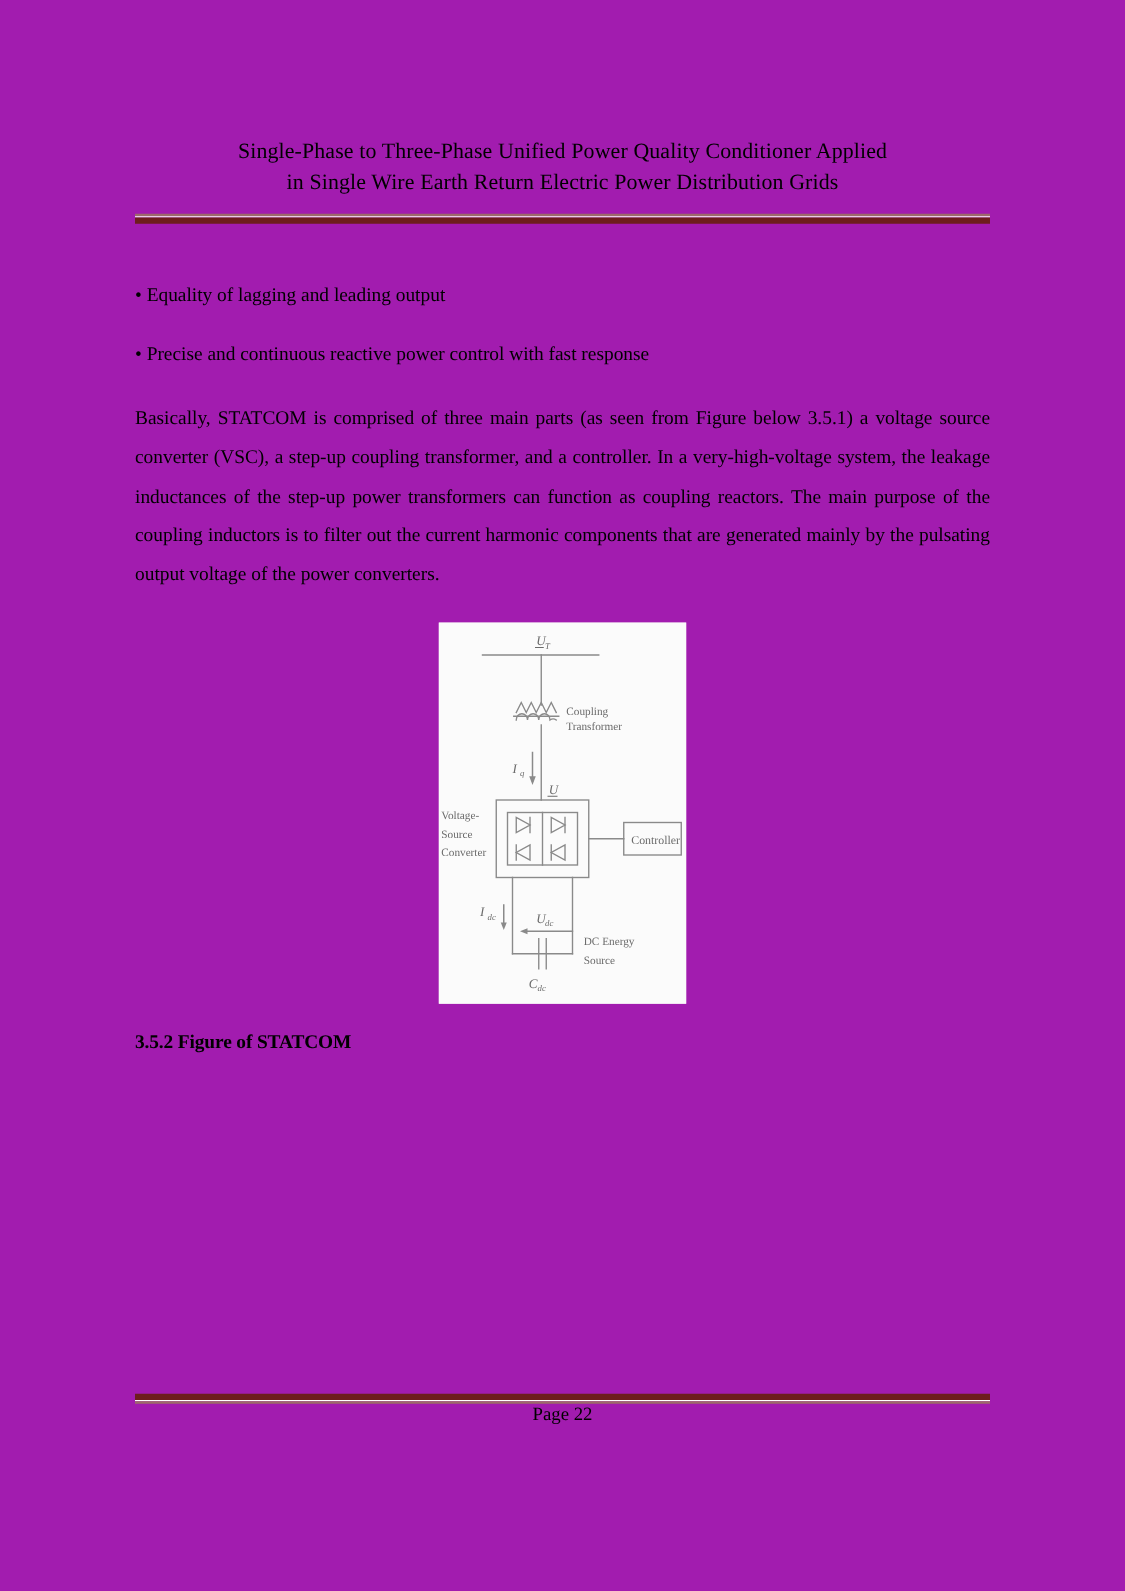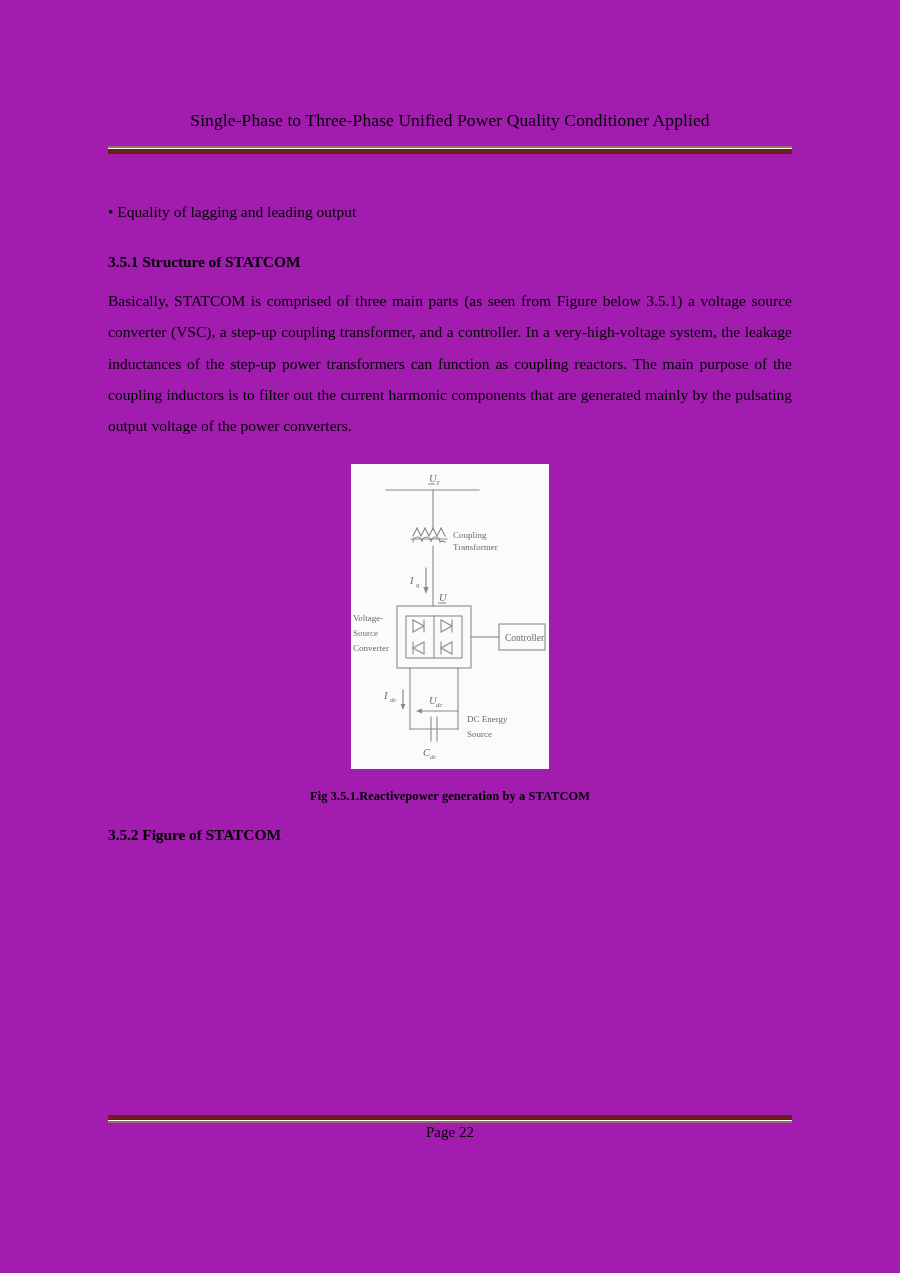--- a/index.html
+++ b/index.html
@@ -120,34 +120,35 @@
 </style>
 </head>
 <body>
 
 <div class="page">
 
   <div class="content">
 
     <h1 class="doc-title">
       <span>Single-Phase to Three-Phase Unified Power Quality Conditioner Applied</span><br>
+      <span>in Single Wire Earth Return Electric Power Distribution Grids</span>
     </h1>
 
     <div class="rule-top">
       <div class="rule-thin"></div>
       <div class="rule-gap"></div>
       <div class="rule-thick"></div>
     </div>
 
     <div class="bullets">
       <div class="bullet-line">• Equality of lagging and leading output</div>
+      <div class="bullet-line">• Precise and continuous reactive power control with fast response</div>
     </div>
 
 
-    <p class="heading h-351">3.5.1 Structure of STATCOM</p>
 
     <p class="para para-basically">Basically, STATCOM is comprised of three main parts (as seen from Figure below 3.5.1) a voltage source converter (VSC), a step-up coupling transformer, and a controller. In a very-high-voltage system, the leakage inductances of the step-up power transformers can function as coupling reactors. The main purpose of the coupling inductors is to filter out the current harmonic components that are generated mainly by the pulsating output voltage of the power converters.</p>
 
     <div class="figure-wrap">
       <div class="figure-box">
         <svg width="198" height="305" viewBox="0 0 198 305" xmlns="http://www.w3.org/2000/svg">
           <rect x="0" y="0" width="198" height="305" fill="#fbfbfb"></rect>
 
           <g stroke="#8a8a8a" stroke-width="1.1" fill="none" stroke-linecap="square">
 
@@ -232,21 +233,20 @@
             <text x="116" y="258" font-size="9">DC Energy</text>
             <text x="116" y="273" font-size="9">Source</text>
 
             <text x="72" y="292" font-size="10.5" font-style="italic">C</text>
             <text x="79" y="295" font-size="7" font-style="italic">dc</text>
           </g>
         </svg>
       </div>
     </div>
 
-    <div class="fig-caption">Fig 3.5.1.Reactivepower generation by a STATCOM</div>
 
     <p class="heading h-352">3.5.2 Figure of STATCOM</p>
 
   </div>
 
   <div class="footer-rule">
     <div class="rule-thick"></div>
     <div class="rule-gap"></div>
     <div class="rule-thin"></div>
   </div>

